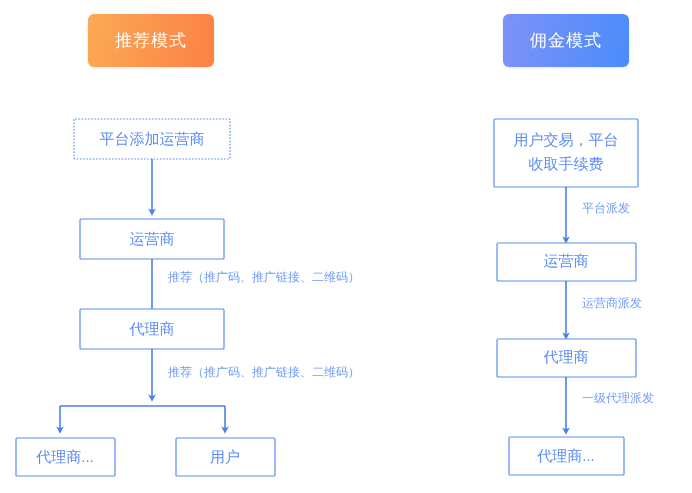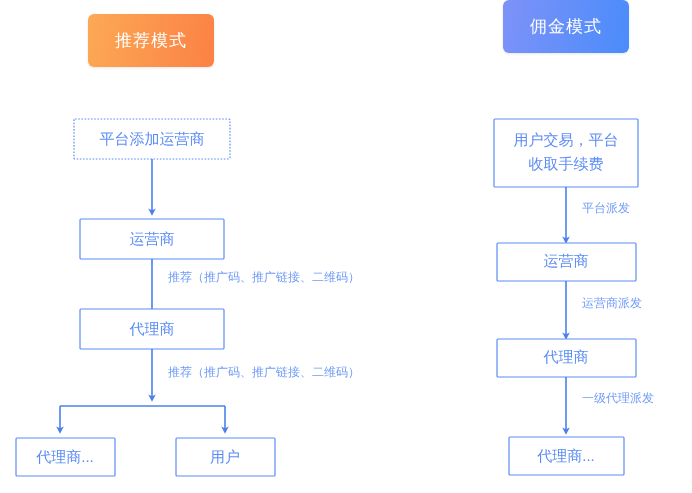--- a/index.html
+++ b/index.html
@@ -27,21 +27,21 @@
     font-size: 17px;
     letter-spacing: 1px;
     box-shadow: 0 1px 3px rgba(0,0,0,0.10);
     user-select: none;
   }
   .badge-referral {
     left: 88px; top: 14px; width: 126px; height: 53px;
     background: linear-gradient(100deg, #fca955 0%, #fb8145 100%);
   }
   .badge-commission {
-    left: 503px; top: 0; width: 126px; height: 53px;
+    left: 503px; top: 14px; width: 126px; height: 53px;
     background: linear-gradient(100deg, #7e92f8 0%, #4a8cfb 100%);
   }
   svg.flow {
     position: absolute;
     left: 0; top: 0;
     width: 692px;
     height: 493px;
   }
   .nodebox {
     fill: #ffffff;

